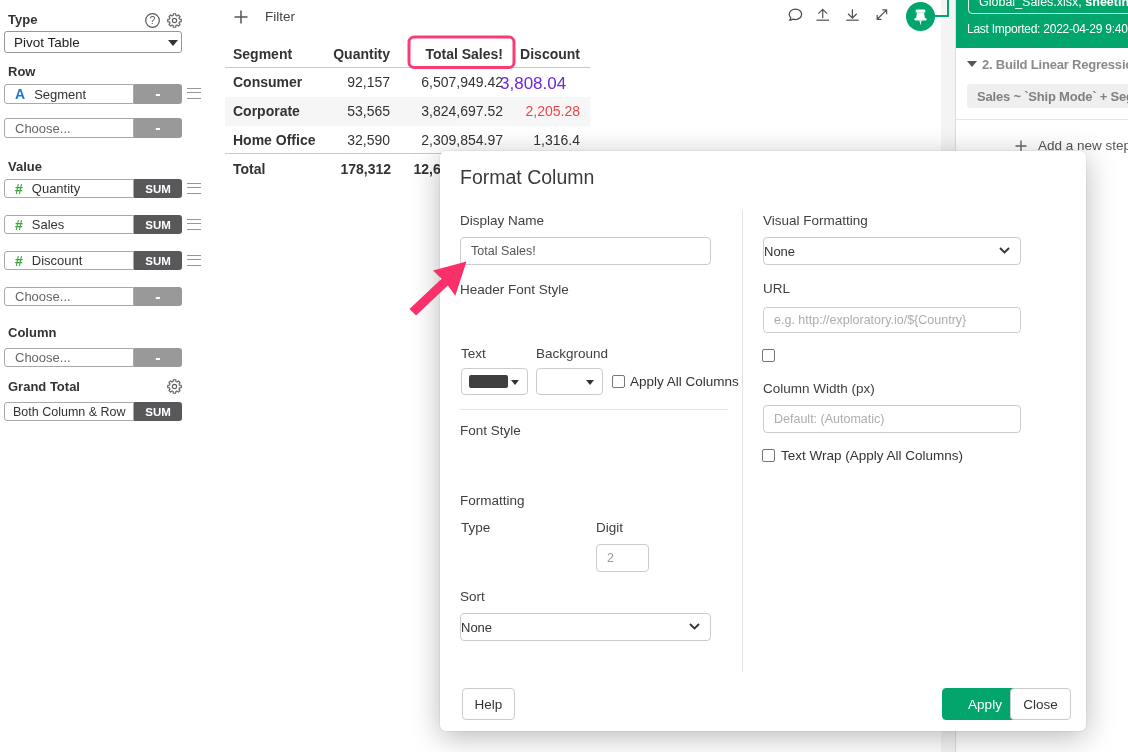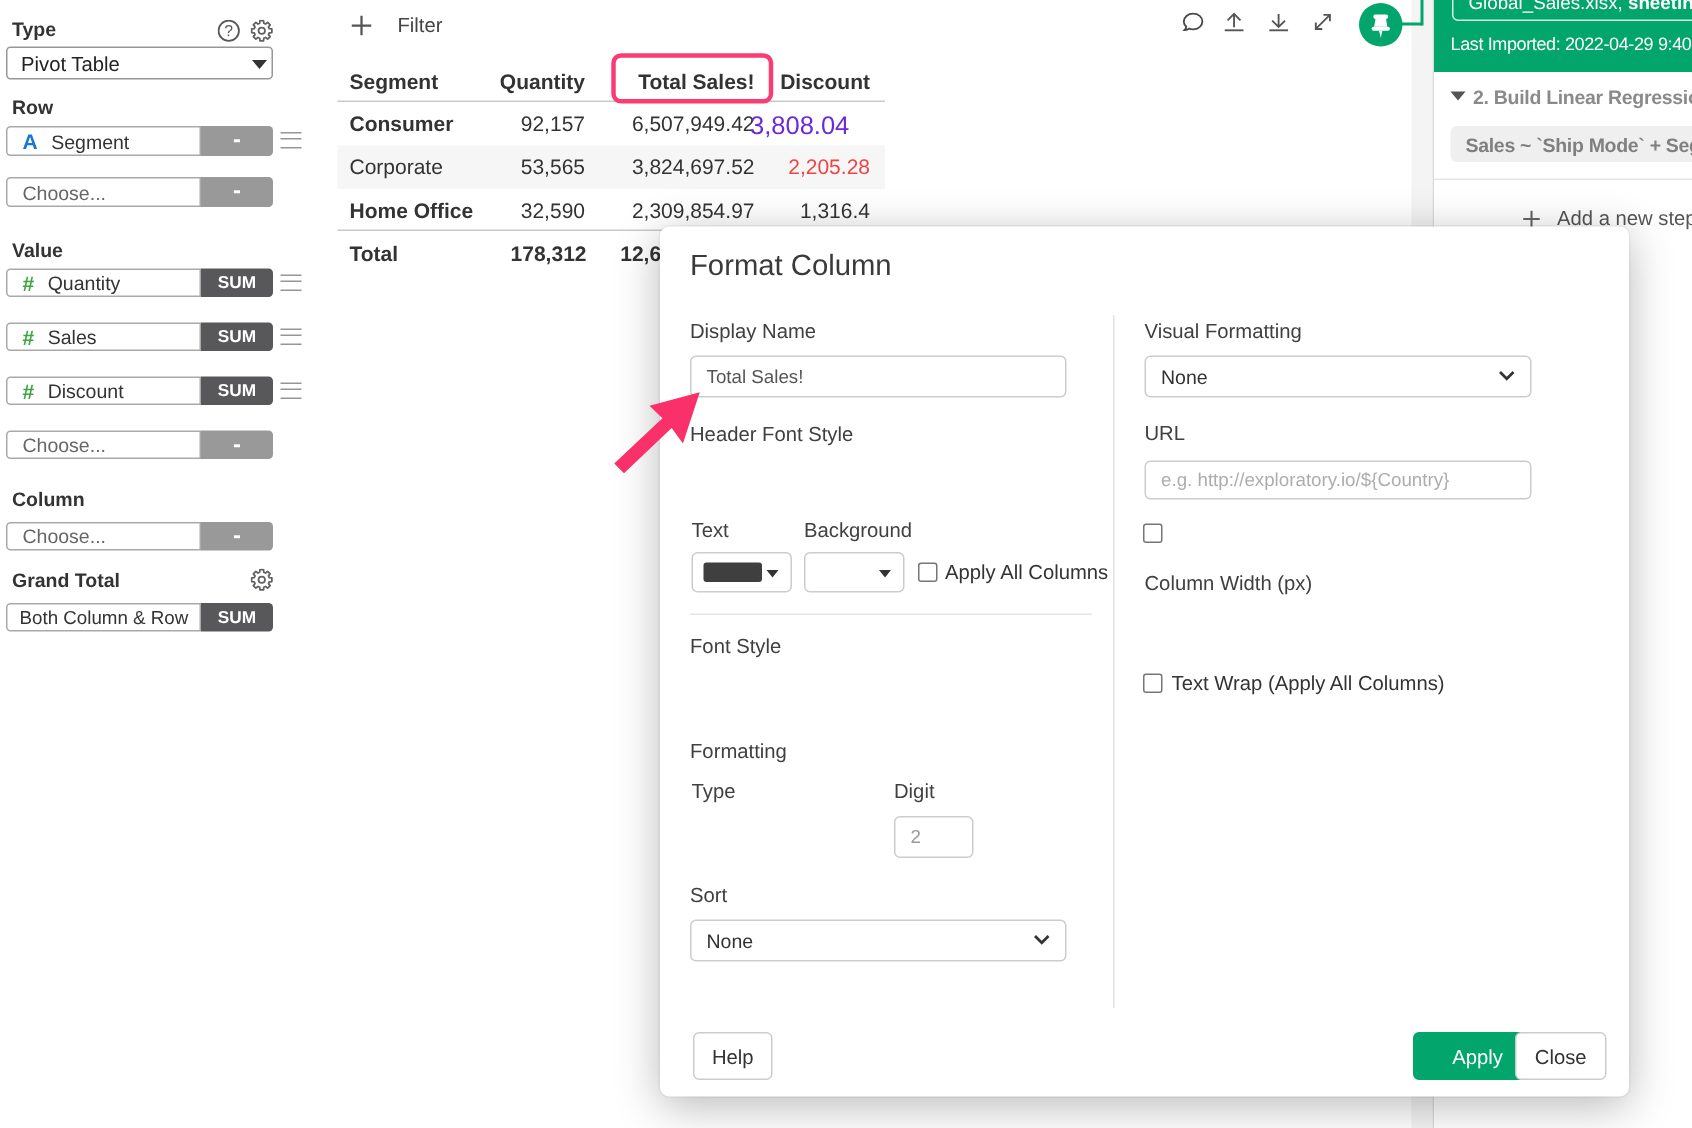--- a/index.html
+++ b/index.html
@@ -7,21 +7,21 @@
 body{font-family:"Liberation Sans",sans-serif;background:#fff}
 #root{position:relative;width:1128px;height:752px;overflow:hidden;background:#fff}
 .ab{position:absolute}
 .lbl{position:absolute;font-size:13.5px;color:#404040;white-space:nowrap}
 .blbl{position:absolute;font-size:13px;font-weight:bold;color:#333;white-space:nowrap}
 .fieldw{position:absolute;background:#fff;border:1px solid #a9a9a9;border-radius:3px 0 0 3px;font-size:13px;color:#333;display:flex;align-items:center;white-space:nowrap;overflow:hidden}
 .gbtn{position:absolute;background:#999;border-radius:0 3px 3px 0;color:#fff;font-weight:bold;display:flex;align-items:center;justify-content:center}
 .sumbtn{position:absolute;background:#58585a;border-radius:0 3px 3px 0;color:#fff;font-weight:bold;font-size:11.5px;display:flex;align-items:center;justify-content:center}
 .ham{position:absolute;width:14px;height:11px;border-top:1.5px solid #969696;border-bottom:1.5px solid #969696}
 .ham:after{content:"";display:block;margin-top:3.1px;border-top:1.5px solid #969696}
-.sel{position:absolute;background:#fff;border:1px solid #ccc;border-radius:4px;font-size:13px;color:#333;display:flex;align-items:center;padding-left:10px}
+.sel{position:absolute;background:#fff;border:1px solid #ccc;border-radius:4px;font-size:13px;color:#333;display:flex;align-items:center;}
 .inp{position:absolute;background:#fff;border:1px solid #ccc;border-radius:4px;font-size:12.5px;color:#555;display:flex;align-items:center;padding-left:10px;white-space:nowrap;overflow:hidden}
 .ph{color:#adadad}
 .chev{position:absolute;right:10px;top:50%;margin-top:-4px}
 .cb{position:absolute;width:13px;height:13px;border:1px solid #767676;border-radius:2px;background:#fff}
 .btn{position:absolute;border:1px solid #ccc;border-radius:4px;background:#fff;font-size:13.5px;color:#333;display:flex;align-items:center;justify-content:center}
 .tri{display:inline-block;width:0;height:0;border-left:4.5px solid transparent;border-right:4.5px solid transparent;border-top:5.5px solid #333}
 </style>
 </head>
 <body>
 <div id="root">
@@ -93,21 +93,21 @@
 <div class="ab" style="left:233px;top:46px;font-size:14px;font-weight:bold;color:#333">Segment</div>
 <div class="ab" style="left:280px;top:46px;width:110px;text-align:right;font-size:14px;font-weight:bold;color:#333">Quantity</div>
 <div class="ab" style="left:390px;top:46px;width:113px;text-align:right;font-size:14px;font-weight:bold;color:#333">Total Sales!</div>
 <div class="ab" style="left:500px;top:46px;width:80px;text-align:right;font-size:14px;font-weight:bold;color:#333">Discount</div>
 
 <div class="ab" style="left:233px;top:74px;font-size:14px;font-weight:bold;color:#333">Consumer</div>
 <div class="ab" style="left:280px;top:74px;width:110px;text-align:right;font-size:14px;color:#333">92,157</div>
 <div class="ab" style="left:390px;top:74px;width:113px;text-align:right;font-size:14px;color:#333">6,507,949.42</div>
 <div class="ab" style="left:500px;top:74px;width:80px;text-align:left;font-size:17px;color:#6d28d9">3,808.04</div>
 
-<div class="ab" style="left:233px;top:103px;font-size:14px;font-weight:normal;color:#333">Corporate</div>
+<div class="ab" style="left:233px;top:103px;font-size:14px;font-weight:bold;color:#333">Corporate</div>
 <div class="ab" style="left:280px;top:103px;width:110px;text-align:right;font-size:14px;color:#333">53,565</div>
 <div class="ab" style="left:390px;top:103px;width:113px;text-align:right;font-size:14px;color:#333">3,824,697.52</div>
 <div class="ab" style="left:500px;top:103px;width:80px;text-align:right;font-size:14px;color:#ef4444">2,205.28</div>
 
 <div class="ab" style="left:233px;top:132px;font-size:14px;font-weight:bold;color:#333">Home Office</div>
 <div class="ab" style="left:280px;top:132px;width:110px;text-align:right;font-size:14px;color:#333">32,590</div>
 <div class="ab" style="left:390px;top:132px;width:113px;text-align:right;font-size:14px;color:#333">2,309,854.97</div>
 <div class="ab" style="left:500px;top:132px;width:80px;text-align:right;font-size:14px;color:#333">1,316.4</div>
 
 <div class="ab" style="left:233px;top:161px;font-size:14px;font-weight:bold;color:#333">Total</div>
@@ -189,20 +189,23 @@
   <div class="lbl" style="left:323px;top:62px">Visual Formatting</div>
   <div class="sel" style="left:323px;top:86px;width:258px;height:28px">None<svg class="chev" width="11" height="7" viewBox="0 0 11 7">
           <path d="M1 1l4.5 4.5L10 1" stroke="#333" stroke-width="1.8" fill="none"></path>
         </svg></div>
   <div class="lbl" style="left:323px;top:130px">URL</div>
   <div class="inp" style="left:323px;top:156px;width:258px;height:26px">
         <span class="ph">e.g. http://exploratory.io/${Country}</span>
       </div>
   <div class="cb" style="left:322px;top:198px"></div>
   <div class="lbl" style="left:323px;top:230px">Column Width (px)</div>
+  <div class="inp" style="left:323px;top:254px;width:258px;height:28px">
+        <span class="ph">Default: (Automatic)</span>
+      </div>
   <div class="cb" style="left:322px;top:298px"></div>
   <div class="lbl" style="left:341px;top:297px;color:#333">Text Wrap (Apply All Columns)</div>
 
   <div class="btn" style="left:22px;top:537px;width:53px;height:32px">Help</div>
   <div class="btn" style="left:502px;top:537px;width:86px;height:32px;background:#02a56b;border-color:#02a56b;color:#fff">Apply</div>
   <div class="btn" style="left:570px;top:537px;width:61px;height:32px">Close</div>
 </div>
 
 <svg class="ab" style="left:395px;top:25px;pointer-events:none" width="150" height="300" viewBox="0 0 150 300">
   <rect x="14" y="12" width="105" height="30.5" rx="5" fill="none" stroke="#f93d74" stroke-width="3"></rect>

